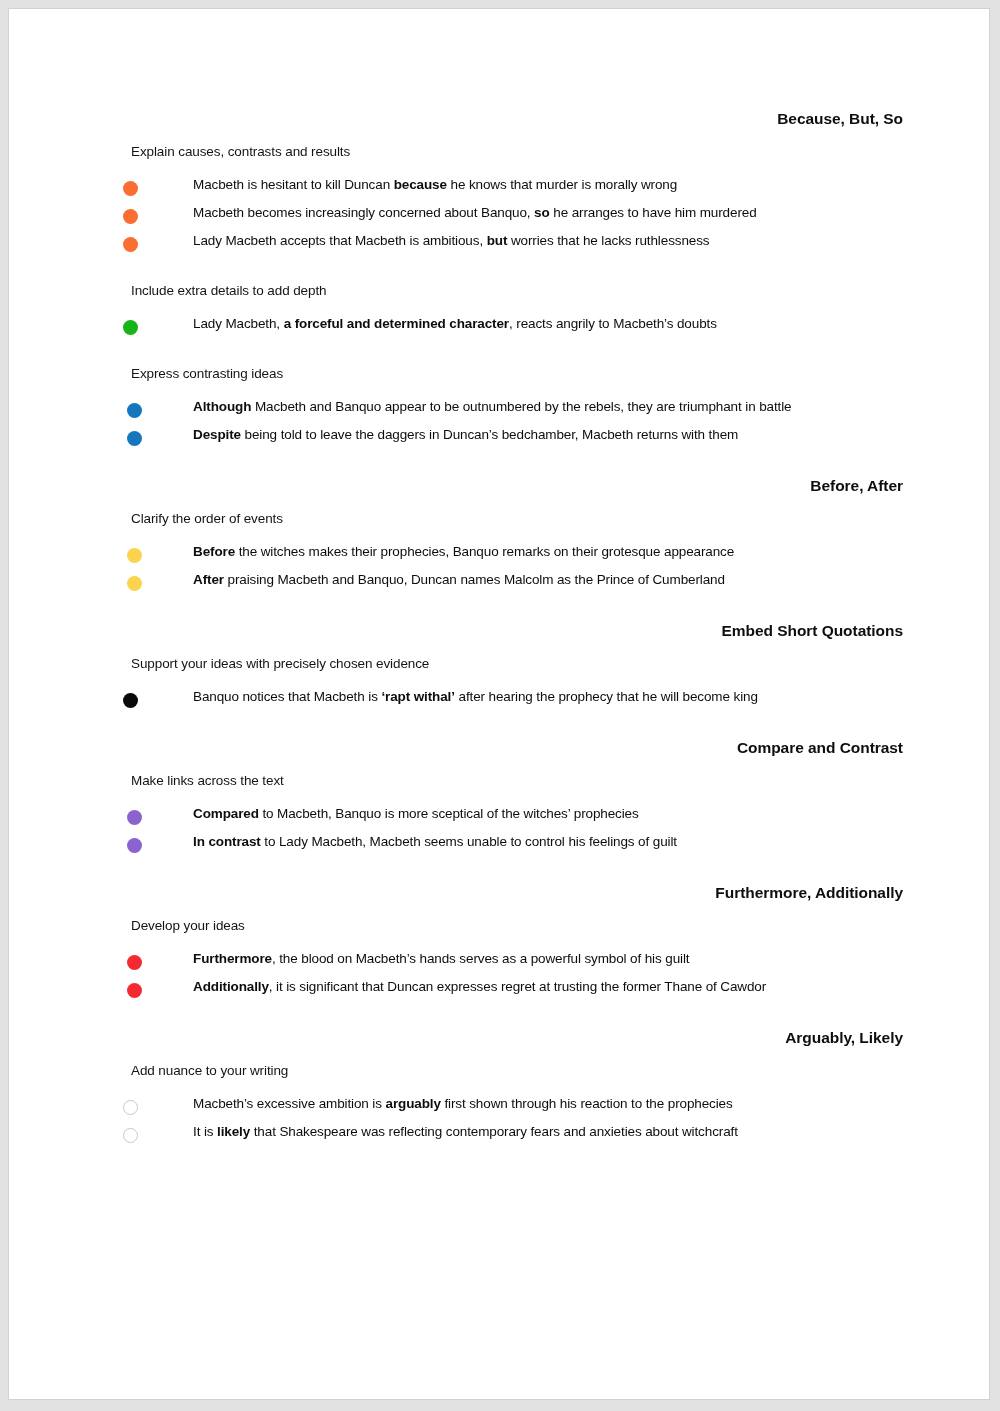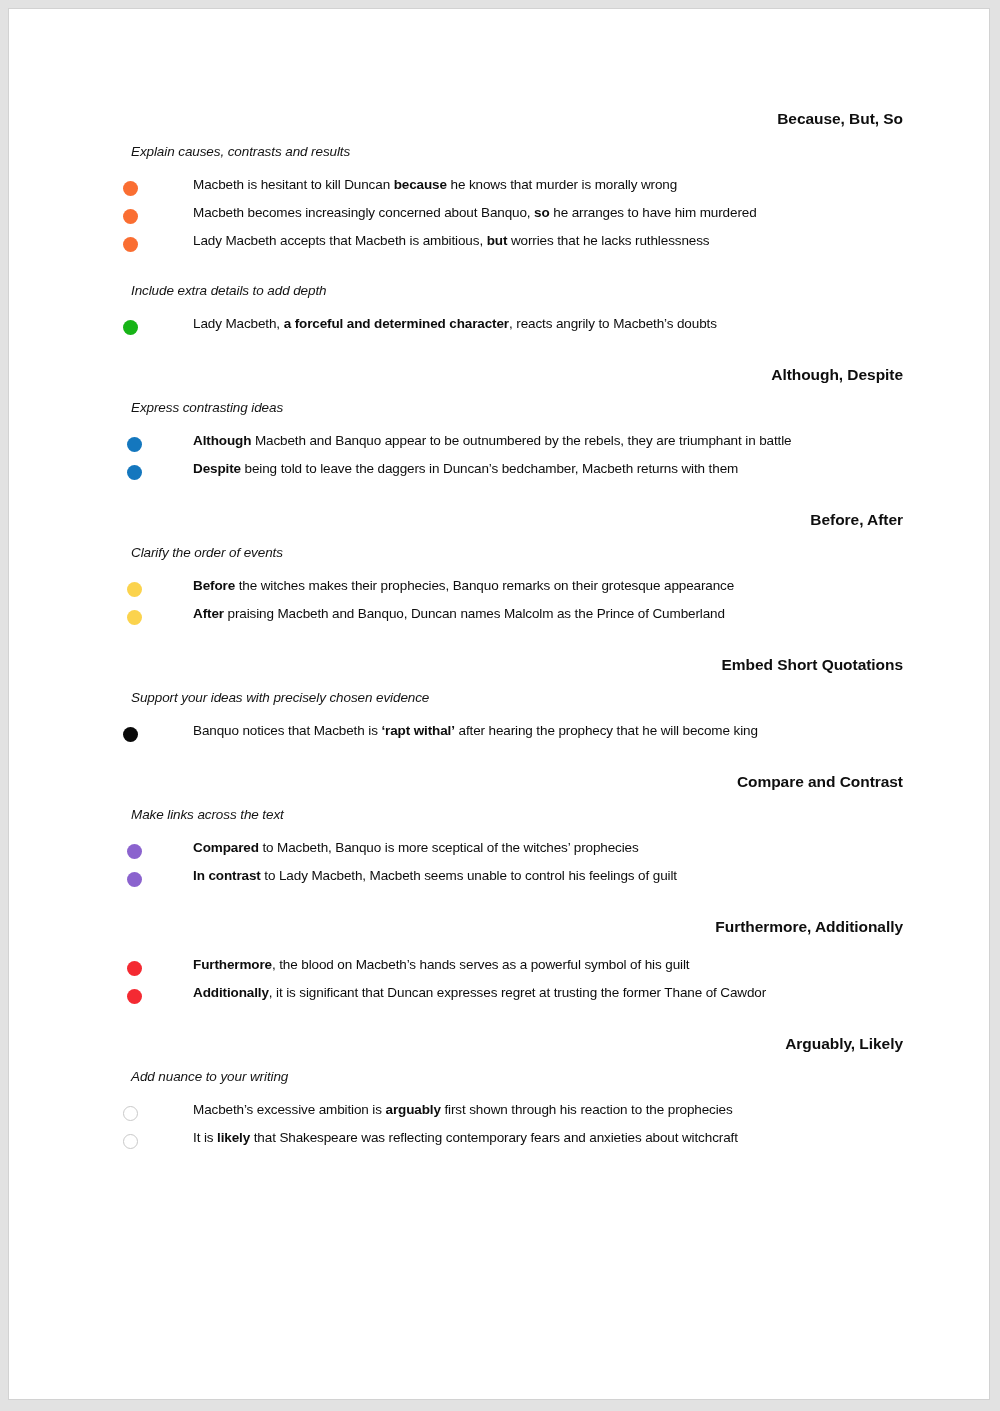--- a/index.html
+++ b/index.html
@@ -39,21 +39,20 @@
     font-size: 15.5px;
     font-weight: bold;
     color: #0e0e0e;
     letter-spacing: -0.05px;
     line-height: 20px;
     margin: 0 0 14px 8px;
     text-align: right;
   }
   .sec-subtitle {
     font-size: 13.5px;
-    font-style: italic;
     color: #141414;
     line-height: 18px;
     margin: 0 0 10px 8px;
     letter-spacing: -0.1px;
   }
   .bullet-list {
     margin: 0;
     padding: 0;
     list-style: none;
   }
@@ -132,21 +131,20 @@
         <ul class="bullet-list">
           <li class="bullet-row">
             <span class="bullet-dot-cell">
               <span class="dot" style="background: rgb(23, 180, 23);"></span>
             </span>
             <span class="bullet-text"><span>Lady Macbeth, </span><b>a forceful and determined character</b><span>, reacts angrily to Macbeth’s doubts</span></span>
           </li>
         </ul>
       </div>
       <div class="section">
-        <div class="sec-heading">Although, Despite</div>
         <div class="sec-subtitle">Express contrasting ideas</div>
         <ul class="bullet-list">
           <li class="bullet-row">
             <span class="bullet-dot-cell indent-2">
               <span class="dot" style="background: rgb(20, 119, 190);"></span>
             </span>
             <span class="bullet-text"><b>Although</b><span> Macbeth and Banquo appear to be outnumbered by the rebels, they are triumphant in battle</span></span>
           </li>
           <li class="bullet-row">
             <span class="bullet-dot-cell indent-2">
@@ -199,20 +197,21 @@
           <li class="bullet-row">
             <span class="bullet-dot-cell indent-2">
               <span class="dot" style="background: rgb(139, 99, 206);"></span>
             </span>
             <span class="bullet-text"><b>In contrast</b><span> to Lady Macbeth, Macbeth seems unable to control his feelings of guilt</span></span>
           </li>
         </ul>
       </div>
       <div class="section">
         <div class="sec-heading">Furthermore, Additionally</div>
+        <div class="sec-subtitle">Develop your ideas</div>
         <ul class="bullet-list">
           <li class="bullet-row">
             <span class="bullet-dot-cell indent-2">
               <span class="dot" style="background: rgb(244, 42, 50);"></span>
             </span>
             <span class="bullet-text"><b>Furthermore</b><span>, the blood on Macbeth’s hands serves as a powerful symbol of his guilt</span></span>
           </li>
           <li class="bullet-row">
             <span class="bullet-dot-cell indent-2">
               <span class="dot" style="background: rgb(244, 42, 50);"></span>

